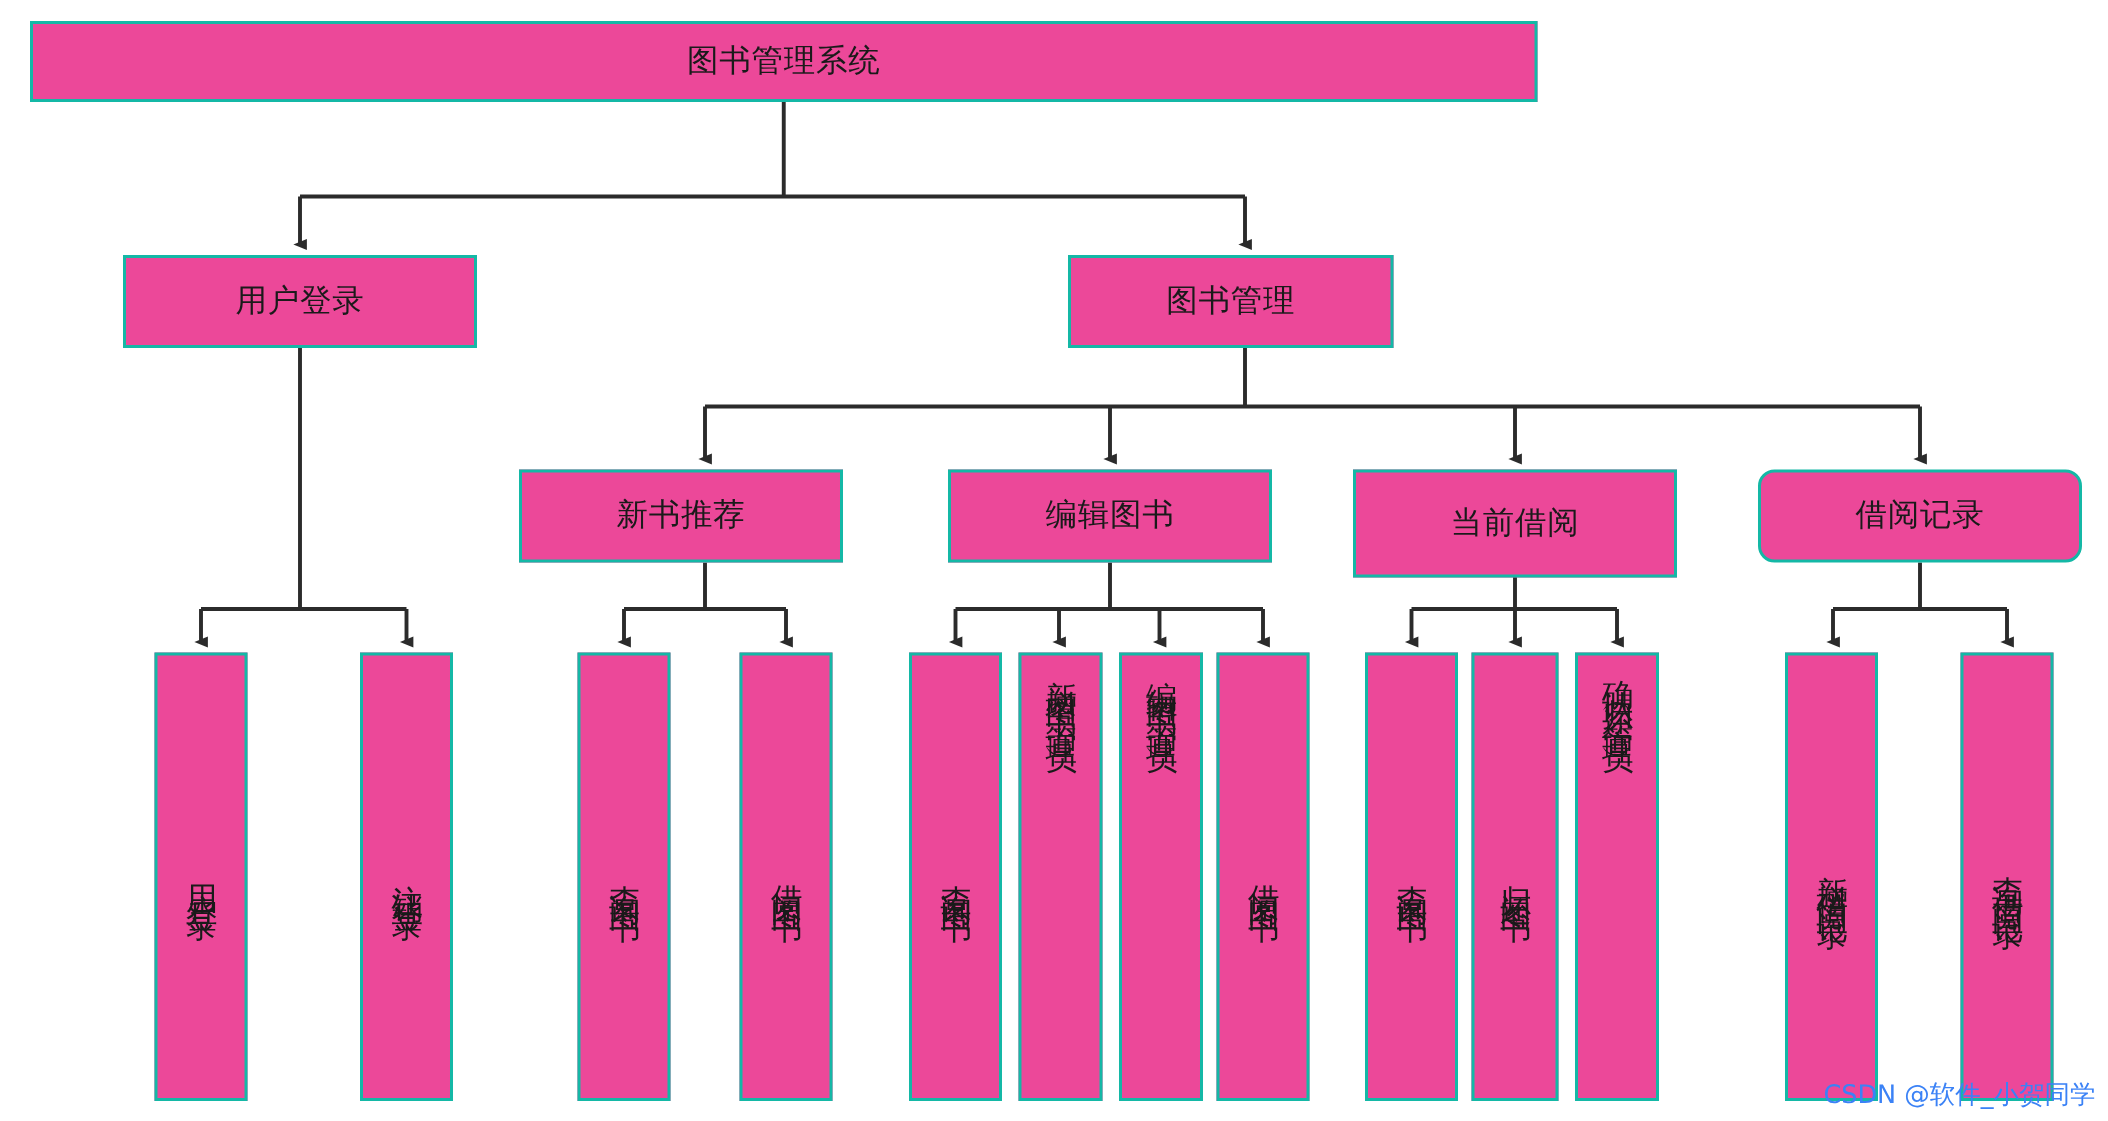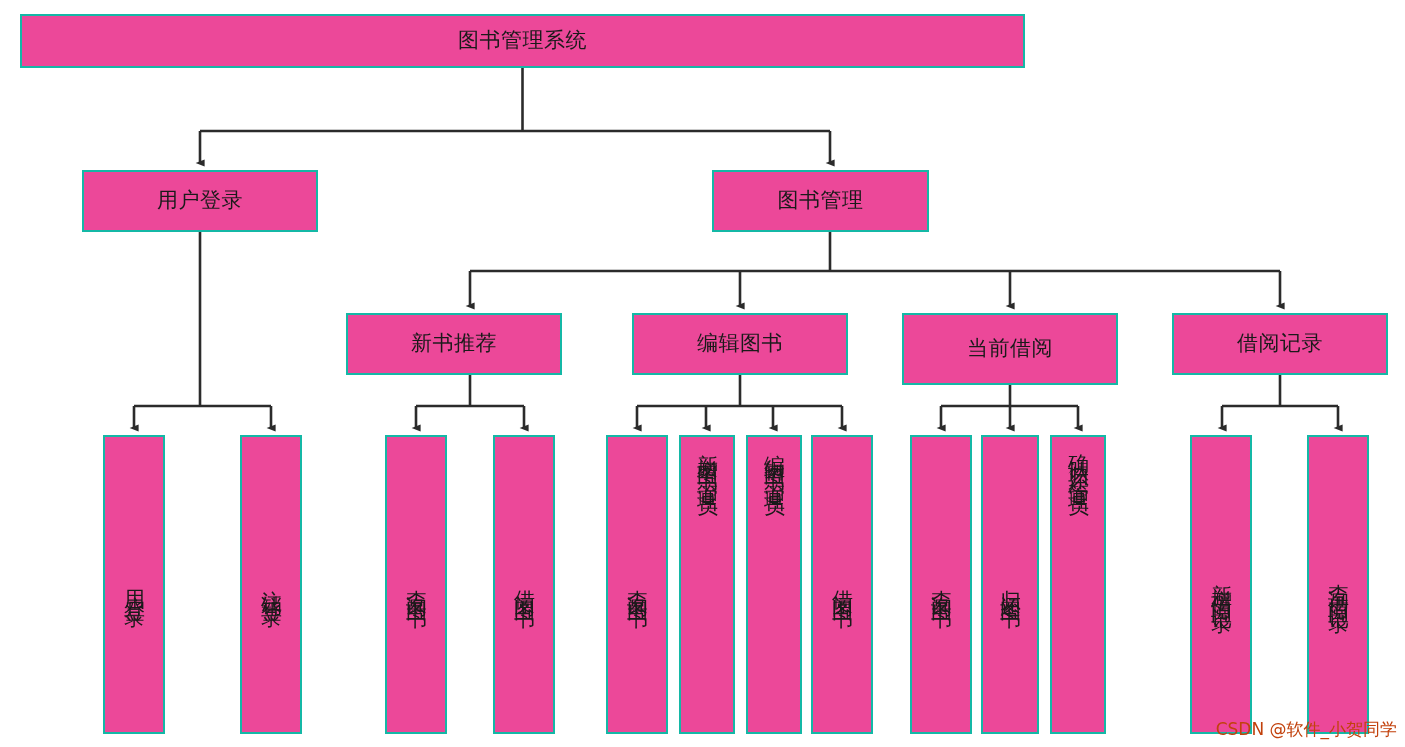--- a/index.html
+++ b/index.html
@@ -59,21 +59,21 @@
     color: #1a1a1a;
   }
   .node.vertical.centered {
     align-items: center;
   }
   #watermark {
     position: absolute;
     right: 8px;
     bottom: 6px;
     font-size: 17px;
-    color: #c2410c;
+    color: #3b82f6;
     white-space: nowrap;
     z-index: 5;
     font-family: "DejaVu Sans", "Liberation Sans", sans-serif;
   }
 </style>
 </head>
 <body>
 
 <div id="diagram-canvas">
 
@@ -147,21 +147,21 @@
   </div>
 
   <div class="node" style="left:632px; top:313px; width:216px; height:62px;">
     <span class="node-label">编辑图书</span>
   </div>
 
   <div class="node" style="left:902px; top:313px; width:216px; height:72px;">
     <span class="node-label">当前借阅</span>
   </div>
 
-  <div class="node" style="left:1172px; top:313px; width:216px; height:62px;">
+  <div class="node" style="left:1172px; top:313px; width:216px; height:62px;border-radius:11px;">
     <span class="node-label">借阅记录</span>
   </div>
 
   <div class="node vertical centered" style="left:103px; top:435px; width:62px; height:299px;">
     <span class="node-label">用户登录</span>
   </div>
 
   <div class="node vertical centered" style="left:240px; top:435px; width:62px; height:299px;">
     <span class="node-label">注销登录</span>
   </div>

